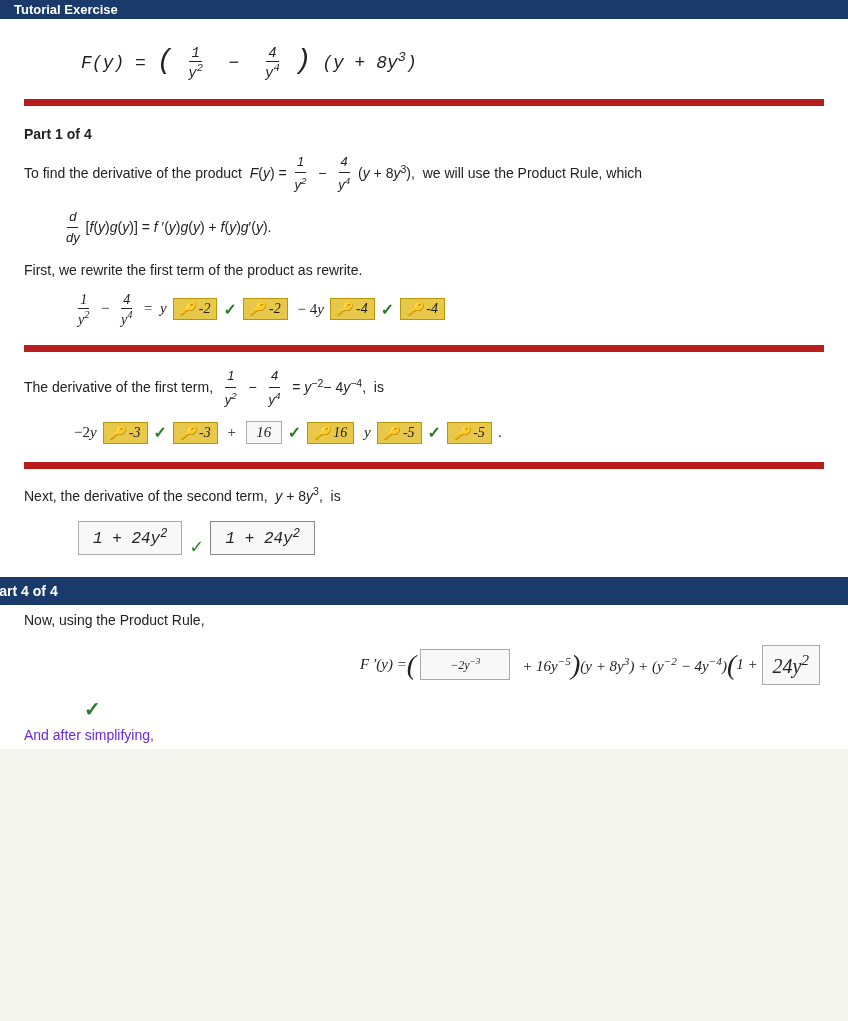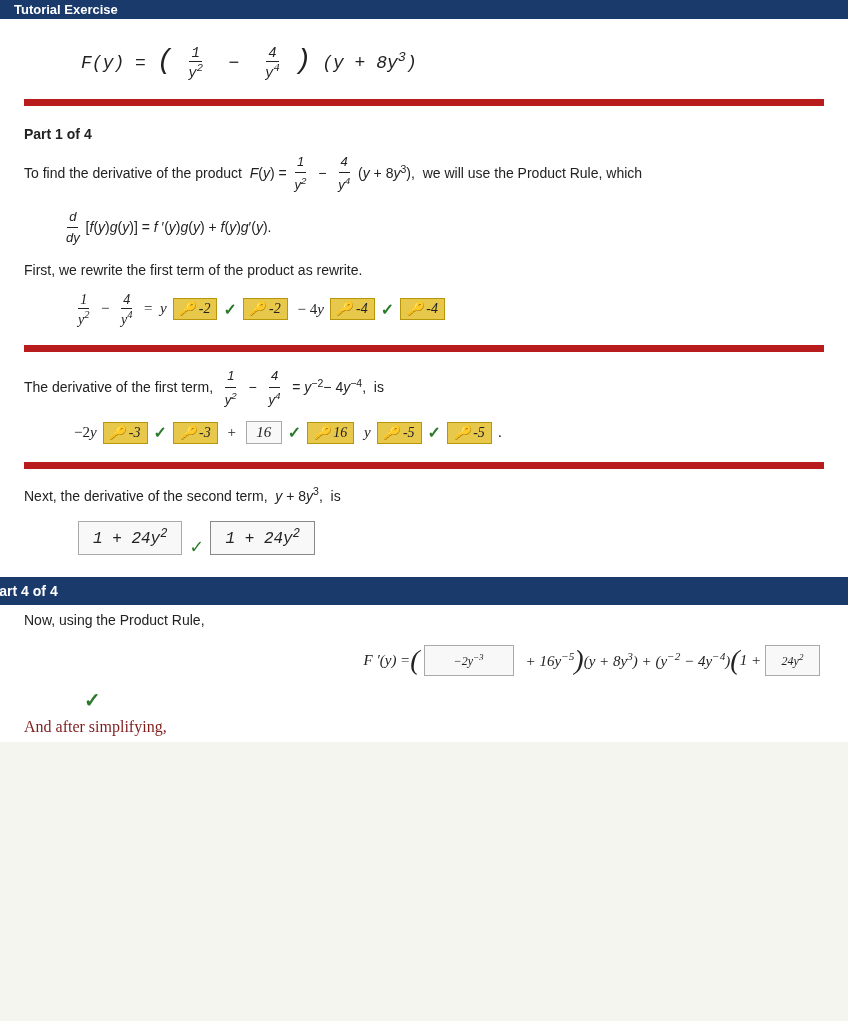--- a/index.html
+++ b/index.html
@@ -153,24 +153,24 @@
       font-style: italic;
       font-size: 15px;
       justify-content: flex-end;
     }
     .paren-large {
       font-size: 28px;
       font-weight: 300;
       line-height: 1;
     }
     .and-after {
-      font-family: Liberation Serif, serif;
-      font-size: 16px;
+      font-family: Liberation Sans, sans-serif;
+      font-size: 14px;
       padding: 6px 0;
-      color: #7f1d1d;
+      color: #6d28d9;
     }
   </style>
 </head>
 <body>
 
 <div class="page-container">
 
   <div class="tutorial-header">
     <span>Tutorial Exercise</span>
   </div>
@@ -346,21 +346,21 @@
         <span style="margin-left:8px;">
           + 16<i>y</i><sup>−5</sup>
         </span>
         <span class="paren-large">)</span>
         <span>
           (<i>y</i> + 8<i>y</i><sup>3</sup>) + (<i>y</i><sup>−2</sup> − 4<i>y</i><sup>−4</sup>)
         </span>
         <span class="paren-large">(</span>
         <span>1 +</span>
 
-        <span class="large-box" style="min-width:55px; font-size:12px; padding:6px 10px;">
+        <span class="large-box" style="min-width:55px; font-size:20px; padding:6px 10px;">
           24<i>y</i><sup>2</sup>
         </span>
       </div>
 
       <div style="margin-left: 60px; margin-top: 4px;">
         <span class="checkmark" style="font-size:20px;">✓</span>
       </div>
     </div>
 
     <p class="and-after">And after simplifying,</p>

